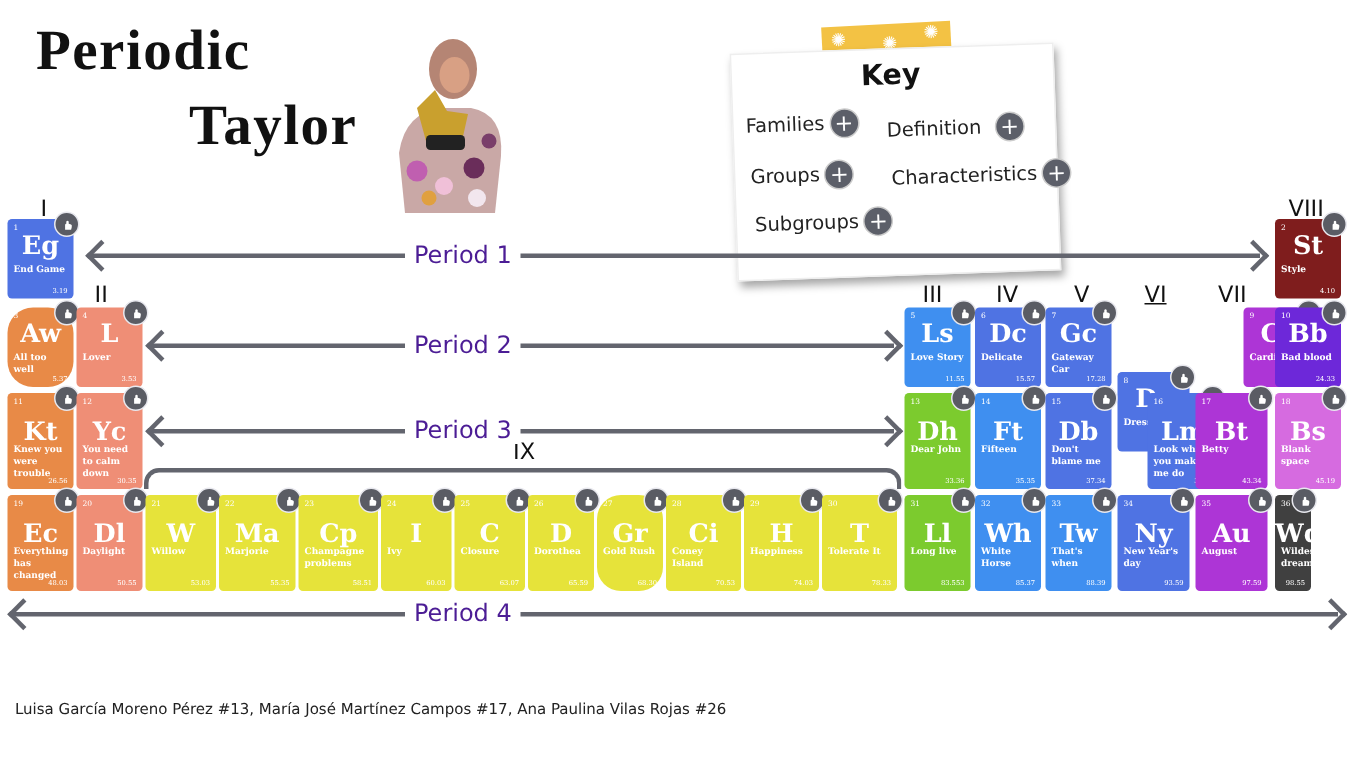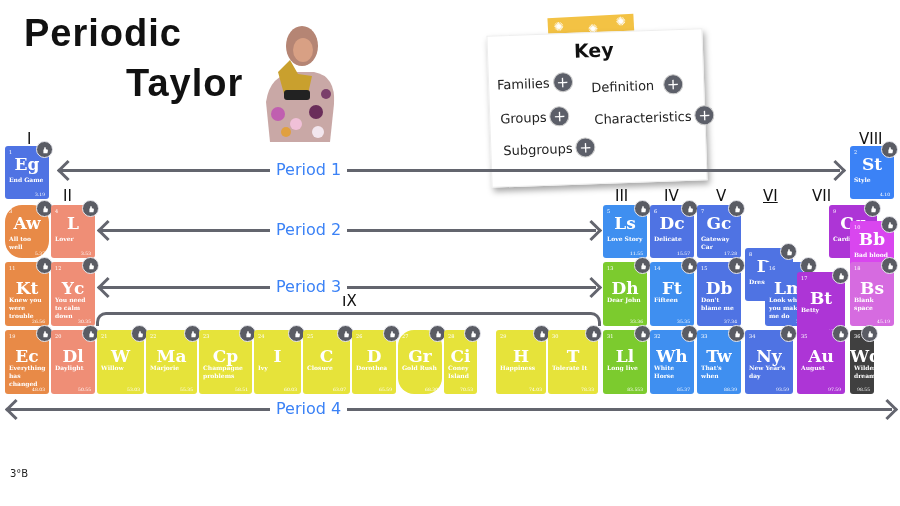--- a/index.html
+++ b/index.html
@@ -1,17 +1,17 @@
 <!DOCTYPE html>
 <html><head>
 <meta charset="utf-8">
 <style>
   html,body{margin:0;padding:0;background:#ffffff;}
   body{width:900px;height:506px;position:relative;overflow:hidden;font-family:"DejaVu Sans",sans-serif;}
-  .title{position:absolute;font-family:Liberation Sans, sans-serif;font-weight:bold;color:#111;letter-spacing:1px;}
+  .title{position:absolute;font-family:Liberation Serif, serif;font-weight:bold;color:#111;letter-spacing:1px;}
   .t1{left:24px;top:12px;font-size:38px;}
   .t2{left:126px;top:62px;font-size:38px;}
   .portrait{position:absolute;left:256px;top:24px;width:82px;height:118px;}
   .key{position:absolute;left:489px;top:32px;width:214px;height:150px;background:#fff;box-shadow:2px 4px 6px rgba(0,0,0,0.35);transform:rotate(-2deg);border:1px solid #eee;}
   .tape{position:absolute;left:548px;top:16px;width:86px;height:24px;background:#f3c244;transform:rotate(-3deg);}
   .tape span{position:absolute;color:#fff;font-size:12px;}
   .key-title{position:absolute;left:86px;top:6px;font-size:19px;font-weight:bold;color:#111;}
   .key-item{position:absolute;display:flex;align-items:center;gap:3px;font-size:13px;color:#222;}
   .plus{width:18px;height:18px;border-radius:50%;background:#5c5f69;color:#fff;display:flex;align-items:center;justify-content:center;font-size:15px;line-height:1;border:1px solid #ccc;}
   .cell{position:absolute;border-radius:3px;color:#fff;font-family:"DejaVu Serif",serif;box-sizing:border-box;}
@@ -19,21 +19,21 @@
   .cell .sym{position:absolute;left:0;right:0;text-align:center;font-size:17px;font-weight:bold;}
   .cell .name{position:absolute;left:4px;right:3px;font-size:6px;font-weight:bold;line-height:8px;}
   .cell .mass{position:absolute;right:4px;bottom:2px;font-size:4.5px;}
   .cell .badge{position:absolute;right:-4px;top:-5px;width:15px;height:15px;border-radius:50%;background:#5a5c64;border:1.5px solid #e8e8ee;display:flex;align-items:center;justify-content:center;}
   .cell .badge svg{width:8px;height:8px;}
   .grp{position:absolute;font-size:15px;color:#111;font-family:"DejaVu Sans",sans-serif;}
   .arrow{position:absolute;height:3px;background:#63656e;}
   .ahead{position:absolute;width:12px;height:12px;border-left:3px solid #63656e;border-bottom:3px solid #63656e;}
   .ahead.l{transform:rotate(45deg);}
   .ahead.r{transform:rotate(-135deg);}
-  .plabel{position:absolute;font-size:16px;color:#3b82f6;background:#fff;padding:0 6px;}
+  .plabel{position:absolute;font-size:16px;color:#4c1d95;background:#fff;padding:0 6px;}
   .brace{position:absolute;left:96px;top:312px;width:505px;height:14px;border-top:3px solid #63656e;border-left:3px solid #63656e;border-right:3px solid #63656e;border-radius:10px 10px 0 0;box-sizing:border-box;}
   .footer{position:absolute;left:10px;top:468px;font-size:10px;color:#222;line-height:12px;}
 </style>
 </head>
 <body>
 
 <div class="title t1">Periodic</div>
 <div class="title t2">Taylor</div>
 
 <svg class="portrait" viewBox="0 0 82 118">
@@ -120,21 +120,21 @@
       <span class="num">1</span>
       <span class="sym" style="top:8px">Eg</span>
       <span class="name" style="top:30px">End Game</span>
       <span class="mass">3.19</span>
       <span class="badge">
         <svg viewBox="0 0 10 10">
           <path d="M3 9 L3 5 Q3 4 4 4 L4 2 Q5 1 6 2 L6 4 L8 4.5 Q9 5 8.5 7 L8 9 Z" fill="#fff"></path>
         </svg>
       </span>
     </div>
-    <div class="cell" style="left: 850px; top: 146px; width: 44px; height: 53px; background: #3b82f6;">
+    <div class="cell" style="left: 850px; top: 146px; width: 44px; height: 53px; background: #7f1d1d;">
       <span class="num">2</span>
       <span class="sym" style="top:8px">St</span>
       <span class="name" style="top:30px">Style</span>
       <span class="mass">4.10</span>
       <span class="badge">
         <svg viewBox="0 0 10 10">
           <path d="M3 9 L3 5 Q3 4 4 4 L4 2 Q5 1 6 2 L6 4 L8 4.5 Q9 5 8.5 7 L8 9 Z" fill="#fff"></path>
         </svg>
       </span>
     </div>
@@ -208,21 +208,21 @@
       <span class="num">9</span>
       <span class="sym" style="top:8px">Cg</span>
       <span class="name" style="top:30px">Cardigan</span>
       <span class="mass">23.09</span>
       <span class="badge">
         <svg viewBox="0 0 10 10">
           <path d="M3 9 L3 5 Q3 4 4 4 L4 2 Q5 1 6 2 L6 4 L8 4.5 Q9 5 8.5 7 L8 9 Z" fill="#fff"></path>
         </svg>
       </span>
     </div>
-    <div class="cell" style="left: 850px; top: 205px; width: 44px; height: 53px; background: #d946ef; margin-top: 16px;">
+    <div class="cell" style="left: 850px; top: 205px; width: 44px; height: 53px; background: #6d28d9;">
       <span class="num">10</span>
       <span class="sym" style="top:8px">Bb</span>
       <span class="name" style="top:30px">Bad blood</span>
       <span class="mass">24.33</span>
       <span class="badge">
         <svg viewBox="0 0 10 10">
           <path d="M3 9 L3 5 Q3 4 4 4 L4 2 Q5 1 6 2 L6 4 L8 4.5 Q9 5 8.5 7 L8 9 Z" fill="#fff"></path>
         </svg>
       </span>
     </div>
@@ -285,21 +285,21 @@
       <span class="num">16</span>
       <span class="sym" style="top:16px">Lm</span>
       <span class="name" style="top:34px">Look what you make me do</span>
       <span class="mass">39.07</span>
       <span class="badge">
         <svg viewBox="0 0 10 10">
           <path d="M3 9 L3 5 Q3 4 4 4 L4 2 Q5 1 6 2 L6 4 L8 4.5 Q9 5 8.5 7 L8 9 Z" fill="#fff"></path>
         </svg>
       </span>
     </div>
-    <div class="cell" style="left: 797px; top: 262px; width: 48px; height: 64px; background: rgb(173, 53, 214); margin-top: 10px;">
+    <div class="cell" style="left: 797px; top: 262px; width: 48px; height: 64px; background: rgb(173, 53, 214);">
       <span class="num">17</span>
       <span class="sym" style="top:16px">Bt</span>
       <span class="name" style="top:34px">Betty</span>
       <span class="mass">43.34</span>
       <span class="badge">
         <svg viewBox="0 0 10 10">
           <path d="M3 9 L3 5 Q3 4 4 4 L4 2 Q5 1 6 2 L6 4 L8 4.5 Q9 5 8.5 7 L8 9 Z" fill="#fff"></path>
         </svg>
       </span>
     </div>
@@ -406,21 +406,21 @@
       <span class="num">27</span>
       <span class="sym" style="top:16px">Gr</span>
       <span class="name" style="top:34px">Gold Rush</span>
       <span class="mass">68.30</span>
       <span class="badge">
         <svg viewBox="0 0 10 10">
           <path d="M3 9 L3 5 Q3 4 4 4 L4 2 Q5 1 6 2 L6 4 L8 4.5 Q9 5 8.5 7 L8 9 Z" fill="#fff"></path>
         </svg>
       </span>
     </div>
-    <div class="cell" style="left: 444px; top: 330px; width: 33px; height: 64px; background: rgb(230, 227, 58);">
+    <div class="cell" style="left: 444px; top: 330px; width: 50px; height: 64px; background: rgb(230, 227, 58);">
       <span class="num">28</span>
       <span class="sym" style="top:16px">Ci</span>
       <span class="name" style="top:34px">Coney Island</span>
       <span class="mass">70.53</span>
       <span class="badge">
         <svg viewBox="0 0 10 10">
           <path d="M3 9 L3 5 Q3 4 4 4 L4 2 Q5 1 6 2 L6 4 L8 4.5 Q9 5 8.5 7 L8 9 Z" fill="#fff"></path>
         </svg>
       </span>
     </div>
@@ -508,14 +508,14 @@
       <span class="mass">98.55</span>
       <span class="badge">
         <svg viewBox="0 0 10 10">
           <path d="M3 9 L3 5 Q3 4 4 4 L4 2 Q5 1 6 2 L6 4 L8 4.5 Q9 5 8.5 7 L8 9 Z" fill="#fff"></path>
         </svg>
       </span>
     </div>
   </div>
 
 <div class="footer">
-  <div>3°B</div>
+  <div>Luisa García Moreno Pérez #13, María José Martínez Campos #17, Ana Paulina Vilas Rojas #26</div>
 </div>
 
 </body></html>

